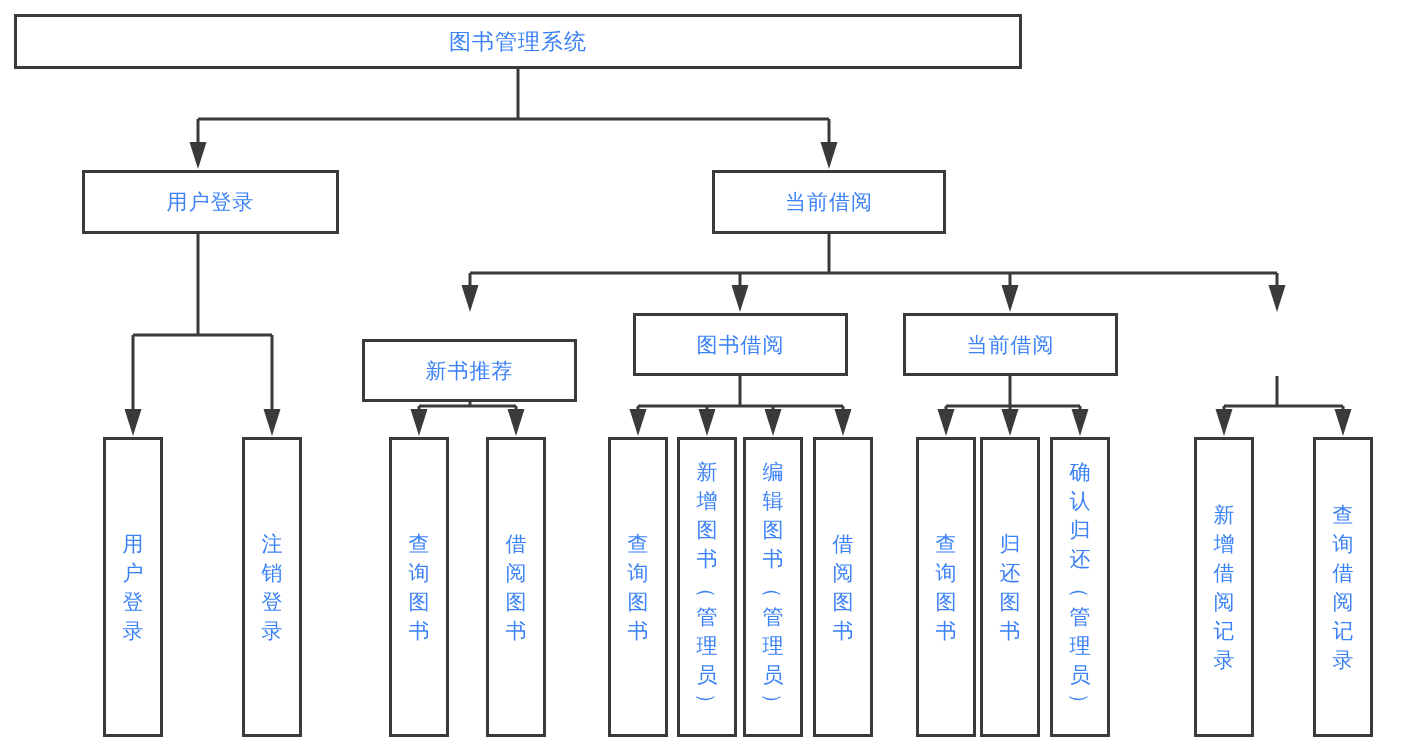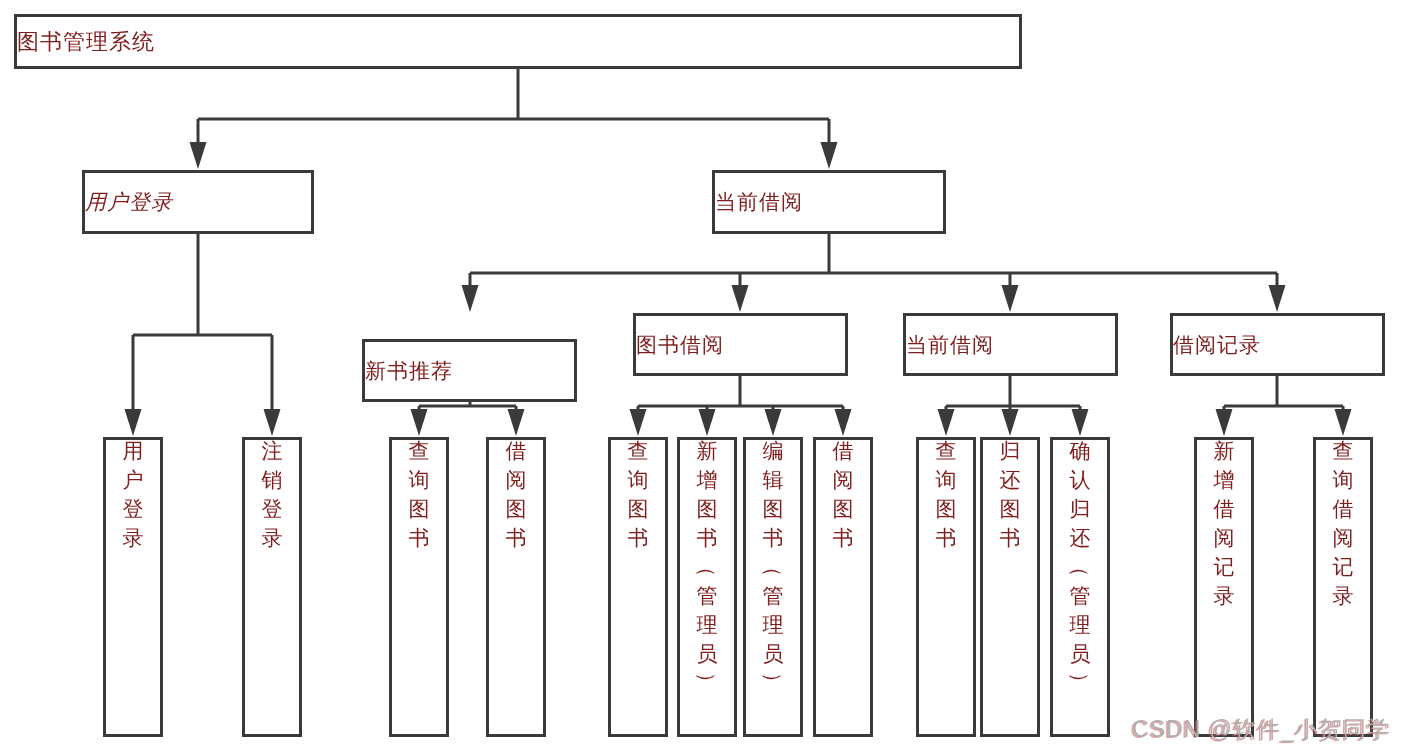--- a/index.html
+++ b/index.html
@@ -5,22 +5,22 @@
   * { box-sizing: border-box; }
   html, body { margin: 0; padding: 0; background: #ffffff; }
   body {
     width: 1405px; height: 747px; position: relative; overflow: hidden;
     font-family: "Liberation Sans", sans-serif; color: #333333;
   }
   .canvas { position: absolute; inset: 0; width: 1405px; height: 747px; }
   svg.connectors { position: absolute; left: 0; top: 0; }
   .node {
     position: absolute; background: #ffffff; border: 3px solid #3a3a3a;
-    display: flex; align-items: center; 
-    font-size: 21px; letter-spacing: 1px; color: #7f1d1d;
+    display: flex; align-items: center; justify-content: center;
+    font-size: 21px; letter-spacing: 1px; color: #3b82f6;
   }
   .node.root { font-size: 22px; }
   .node.leaf { flex-direction: column; gap: 8px; letter-spacing: 0; }
   .node.leaf span { display: block; line-height: 1; height: 21px; width: 21px; text-align: center; }
   .node.leaf span.rot { transform: rotate(90deg); }
   .watermark {
     position: absolute; right: 14px; bottom: 2px;
     font-size: 23px; letter-spacing: 1px; color: #b0b0b0;
     text-shadow: -2px 1px 0 rgba(201, 82, 82, 0.55);
     white-space: nowrap; pointer-events: none;
@@ -61,38 +61,35 @@
       <polygon points="1071.5,409 1088.5,409 1080,436"></polygon>
       <polygon points="1215.5,409 1232.5,409 1224,436"></polygon>
       <polygon points="1334.5,409 1351.5,409 1343,436"></polygon>
     </g>
   </svg>
 
   <div class="node root" style="left:14px; top:14px; width:1008px; height:55px;">
     <span>图书管理系统</span>
   </div>
 
-  <div class="node" style="left:82px; top:170px; width:232px; height:64px;font-style:italic;">
+  <div class="node" style="left:82px; top:170px; width:257px; height:64px;">
     <span>用户登录</span>
   </div>
   <div class="node" style="left:712px; top:170px; width:234px; height:64px;">
     <span>当前借阅</span>
   </div>
 
   <div class="node" style="left:362px; top:313px; width:215px; height:63px;margin-top:26px;">
     <span>新书推荐</span>
   </div>
   <div class="node" style="left:903px; top:313px; width:215px; height:63px;">
     <span>当前借阅</span>
   </div>
   <div class="node" style="left:633px; top:313px; width:215px; height:63px;">
     <span>图书借阅</span>
-  </div>
-  <div class="node" style="left:1170px; top:313px; width:215px; height:63px;">
-    <span>借阅记录</span>
   </div>
 
   <div class="node leaf" style="left:103px; top:437px; width:60px; height:300px;">
       <span>用</span>
       <span>户</span>
       <span>登</span>
       <span>录</span>
     </div>
   <div class="node leaf" style="left:242px; top:437px; width:60px; height:300px;">
       <span>注</span>
@@ -183,14 +180,13 @@
     </div>
   <div class="node leaf" style="left:1313px; top:437px; width:60px; height:300px;">
       <span>查</span>
       <span>询</span>
       <span>借</span>
       <span>阅</span>
       <span>记</span>
       <span>录</span>
     </div>
 
-  <div class="watermark">CSDN @软件_小贺同学</div>
 </div>
 
 </body></html>

